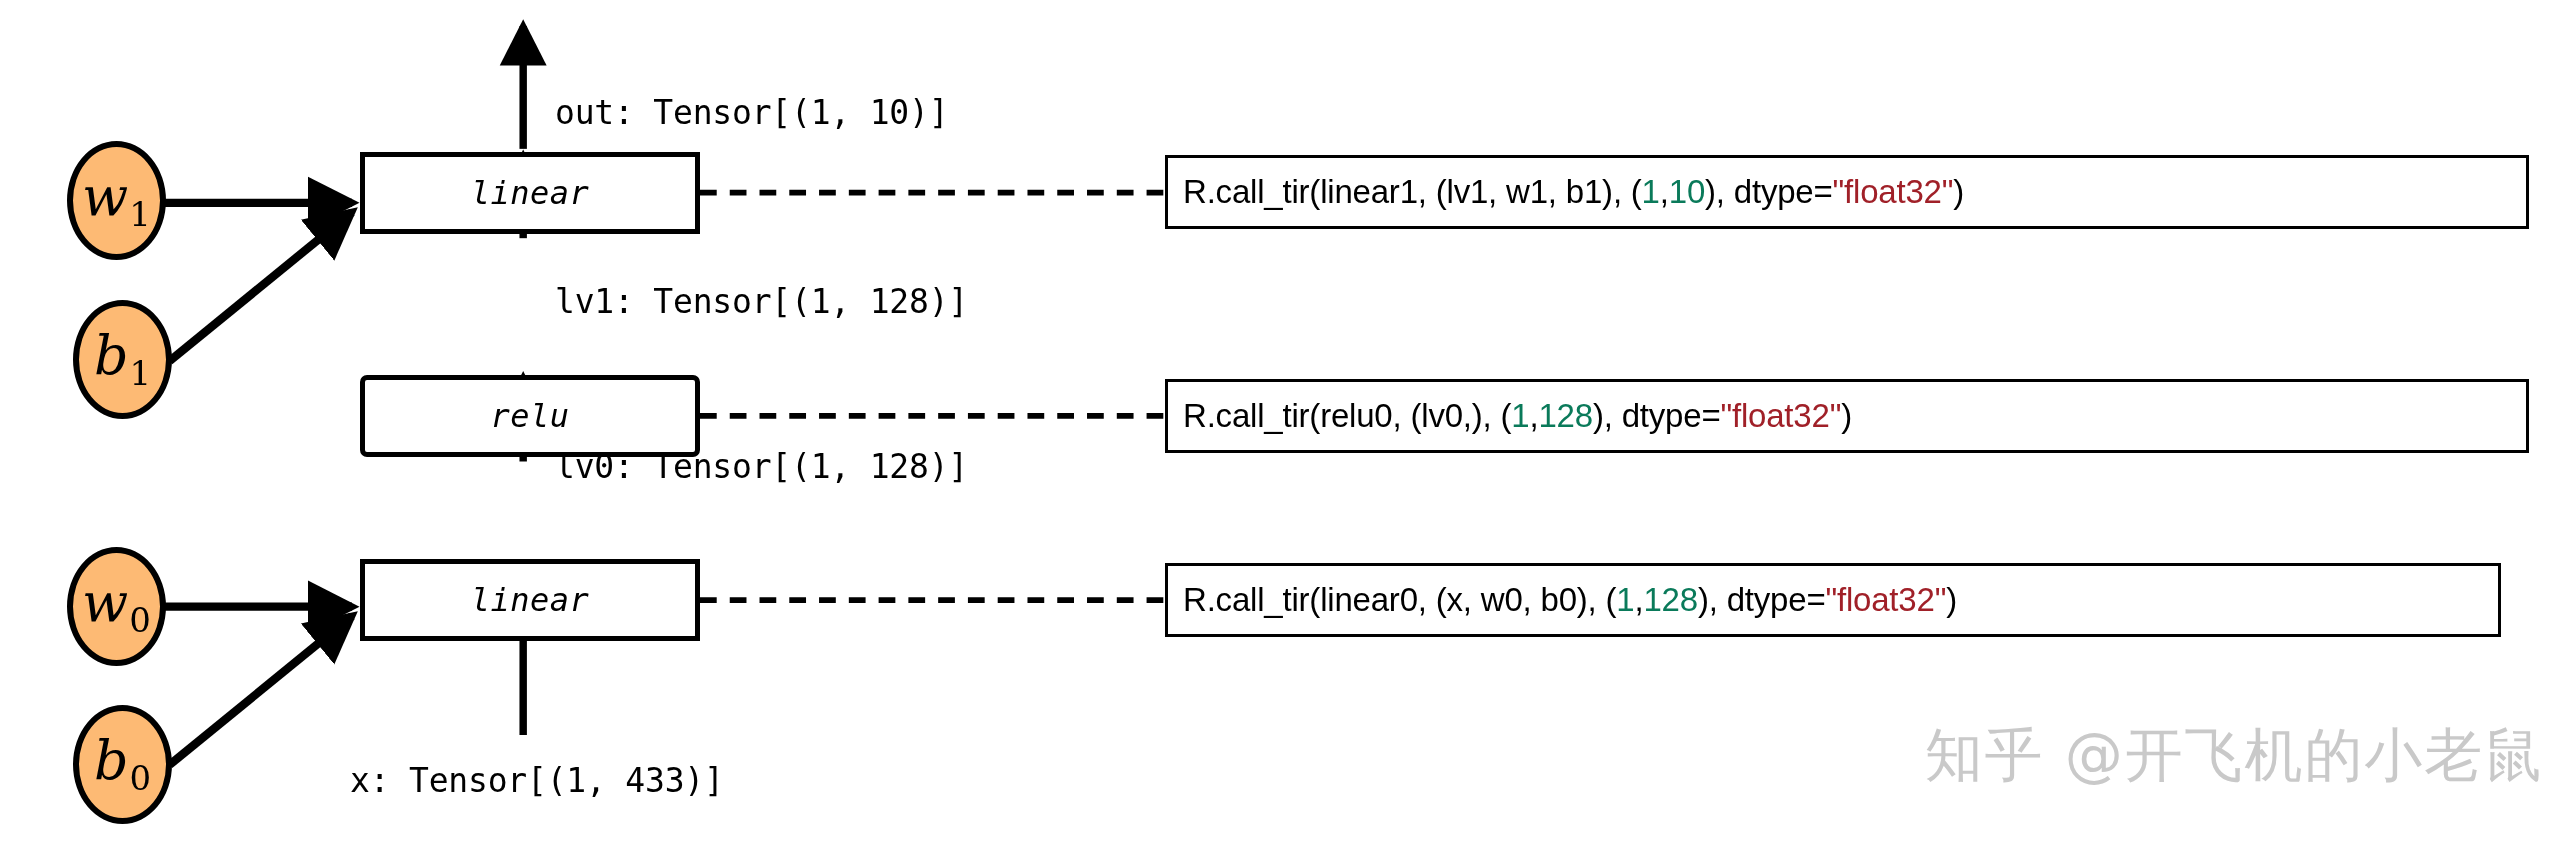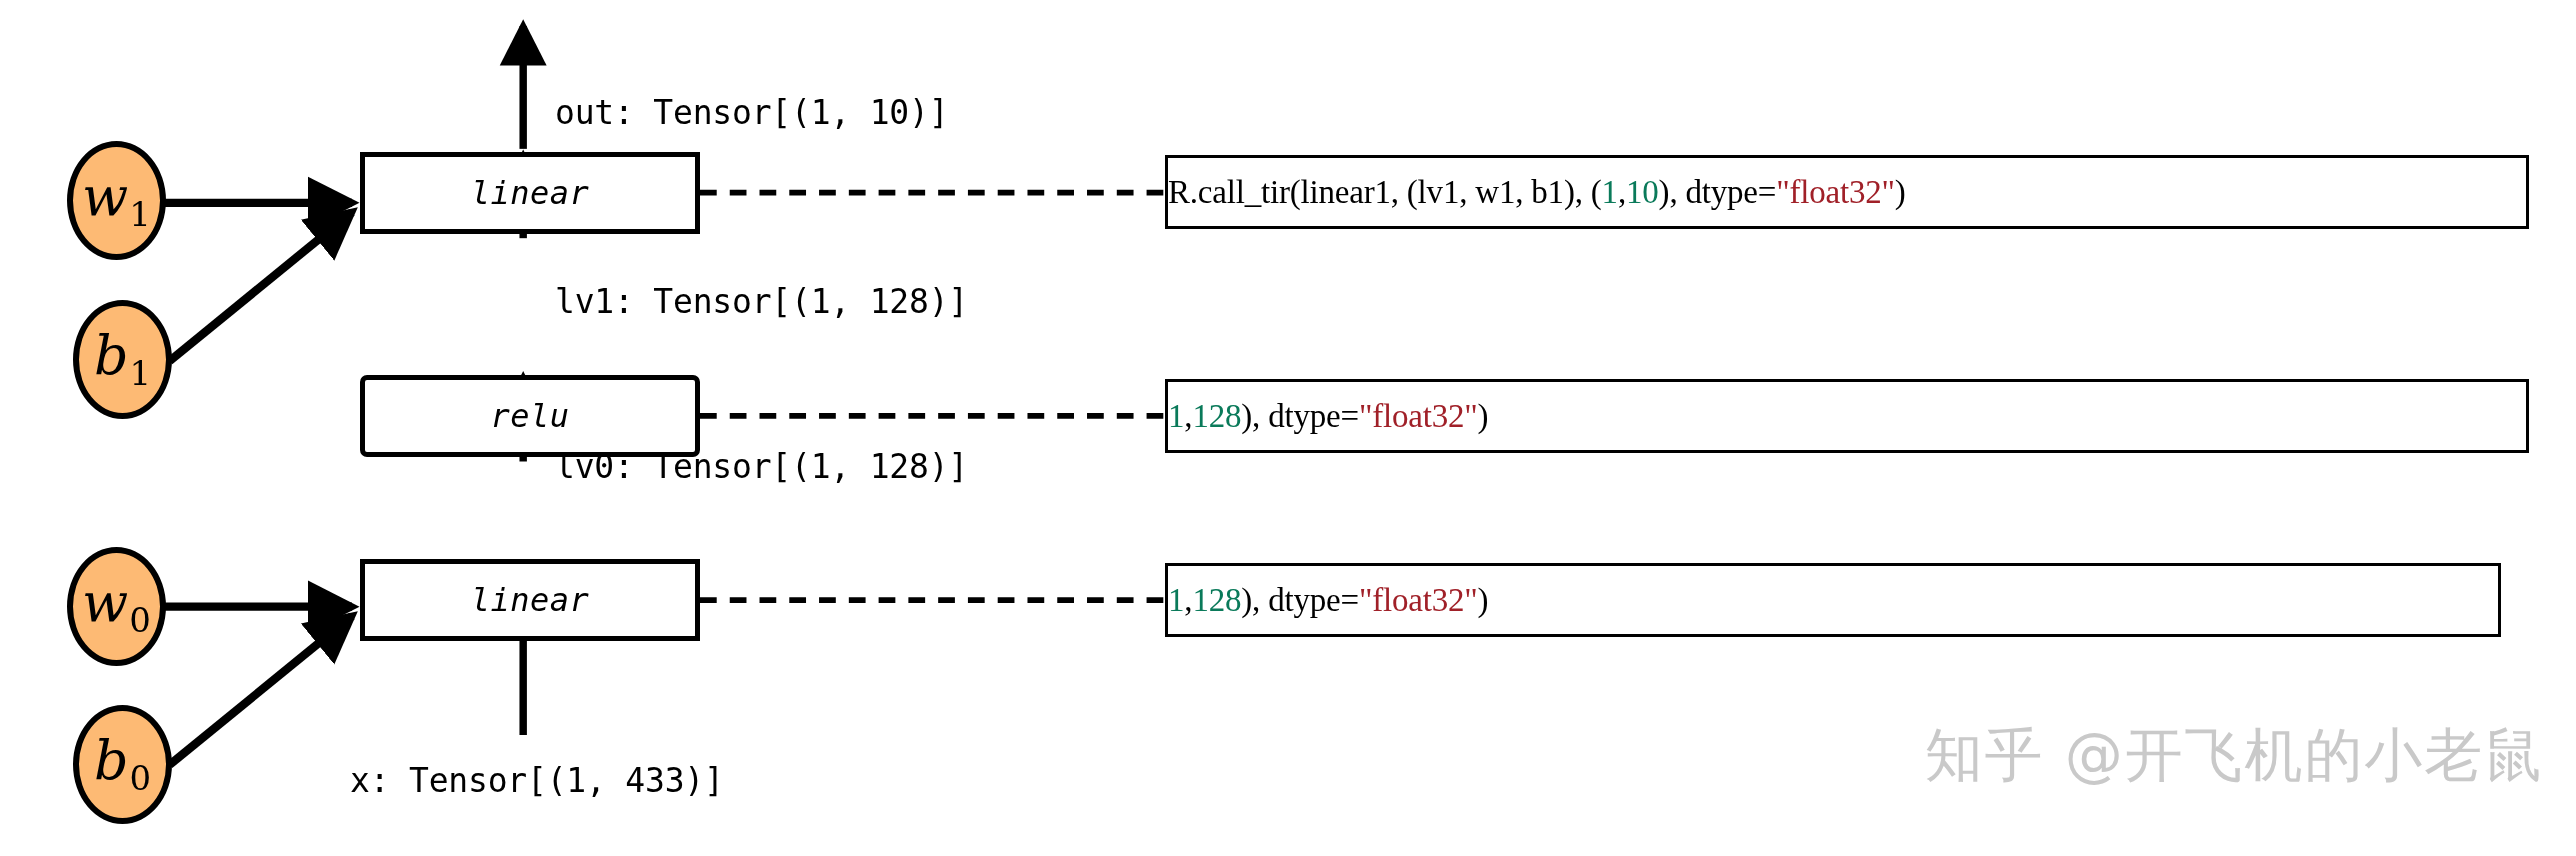--- a/index.html
+++ b/index.html
@@ -67,24 +67,25 @@
   }
 
   
   .code-box {
     position: absolute;
     border: 3.7px solid #000000;
     background: #ffffff;
     box-sizing: border-box;
     display: flex;
     align-items: center;
-    font-family: Liberation Serif, serif;
+    font-family: Liberation Sans, sans-serif;
     font-size: 33px;
     color: #000000;
     white-space: nowrap;
+    padding-left: 15px;
     letter-spacing: -0.2px;
   }
   .tok-num { color: #0a7a5a; }
   .tok-str { color: #a02028; }
 
   
   .edge-label {
     position: absolute;
     font-family: "DejaVu Sans Mono", "Liberation Mono", monospace;
     font-size: 33px;
@@ -201,29 +202,31 @@
     <span>R.call_tir(linear1, (lv1, w1, b1), (</span>
     <span class="tok-num">1</span>
     <span>, </span>
     <span class="tok-num">10</span>
     <span>), dtype=</span>
     <span class="tok-str">"float32"</span>
     <span>)</span>
   </div>
 
 <div class="code-box" style="left:1165px; top:379px; width:1364px; height:74px;">
+    <span>R.call_tir(relu0, (lv0,), (</span>
     <span class="tok-num">1</span>
     <span>, </span>
     <span class="tok-num">128</span>
     <span>), dtype=</span>
     <span class="tok-str">"float32"</span>
     <span>)</span>
   </div>
 
 <div class="code-box" style="left:1165px; top:563px; width:1336px; height:74px;">
+    <span>R.call_tir(linear0, (x, w0, b0), (</span>
     <span class="tok-num">1</span>
     <span>, </span>
     <span class="tok-num">128</span>
     <span>), dtype=</span>
     <span class="tok-str">"float32"</span>
     <span>)</span>
   </div>
 
 <div class="watermark">知乎 @开飞机的小老鼠</div>
 

